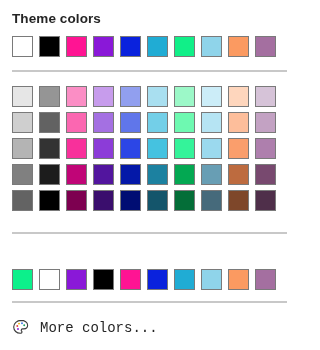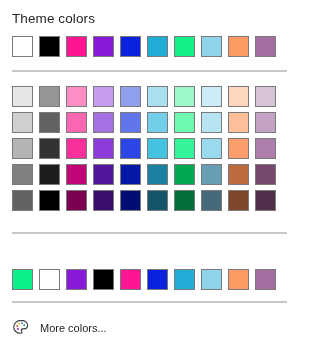--- a/index.html
+++ b/index.html
@@ -16,21 +16,21 @@
     overflow: hidden;
   }
   .picker {
     position: relative;
     width: 299px;
     height: 350px;
     box-sizing: border-box;
   }
   .section-title {
     font-size: 13.5px;
-    font-weight: 400;
+    font-weight: 700;
     color: #252525;
     letter-spacing: 0.1px;
   }
   #theme-title {
     position: absolute;
     left: 12px;
     top: 11px;
   }
   #recent-title {
     position: absolute;
@@ -70,22 +70,23 @@
     position: absolute;
     left: 9px;
     top: 316px;
     display: flex;
     align-items: center;
     gap: 9px;
     cursor: pointer;
     padding: 2px 4px 2px 2px;
   }
   #more-colors .label {
-    font-size: 11px;
+    font-size: 14px;
     color: #252525;
+    font-family: Liberation Mono, monospace;
   }
   .palette-icon {
     width: 20px;
     height: 20px;
     display: block;
   }
 </style>
 </head>
 <body>
 

